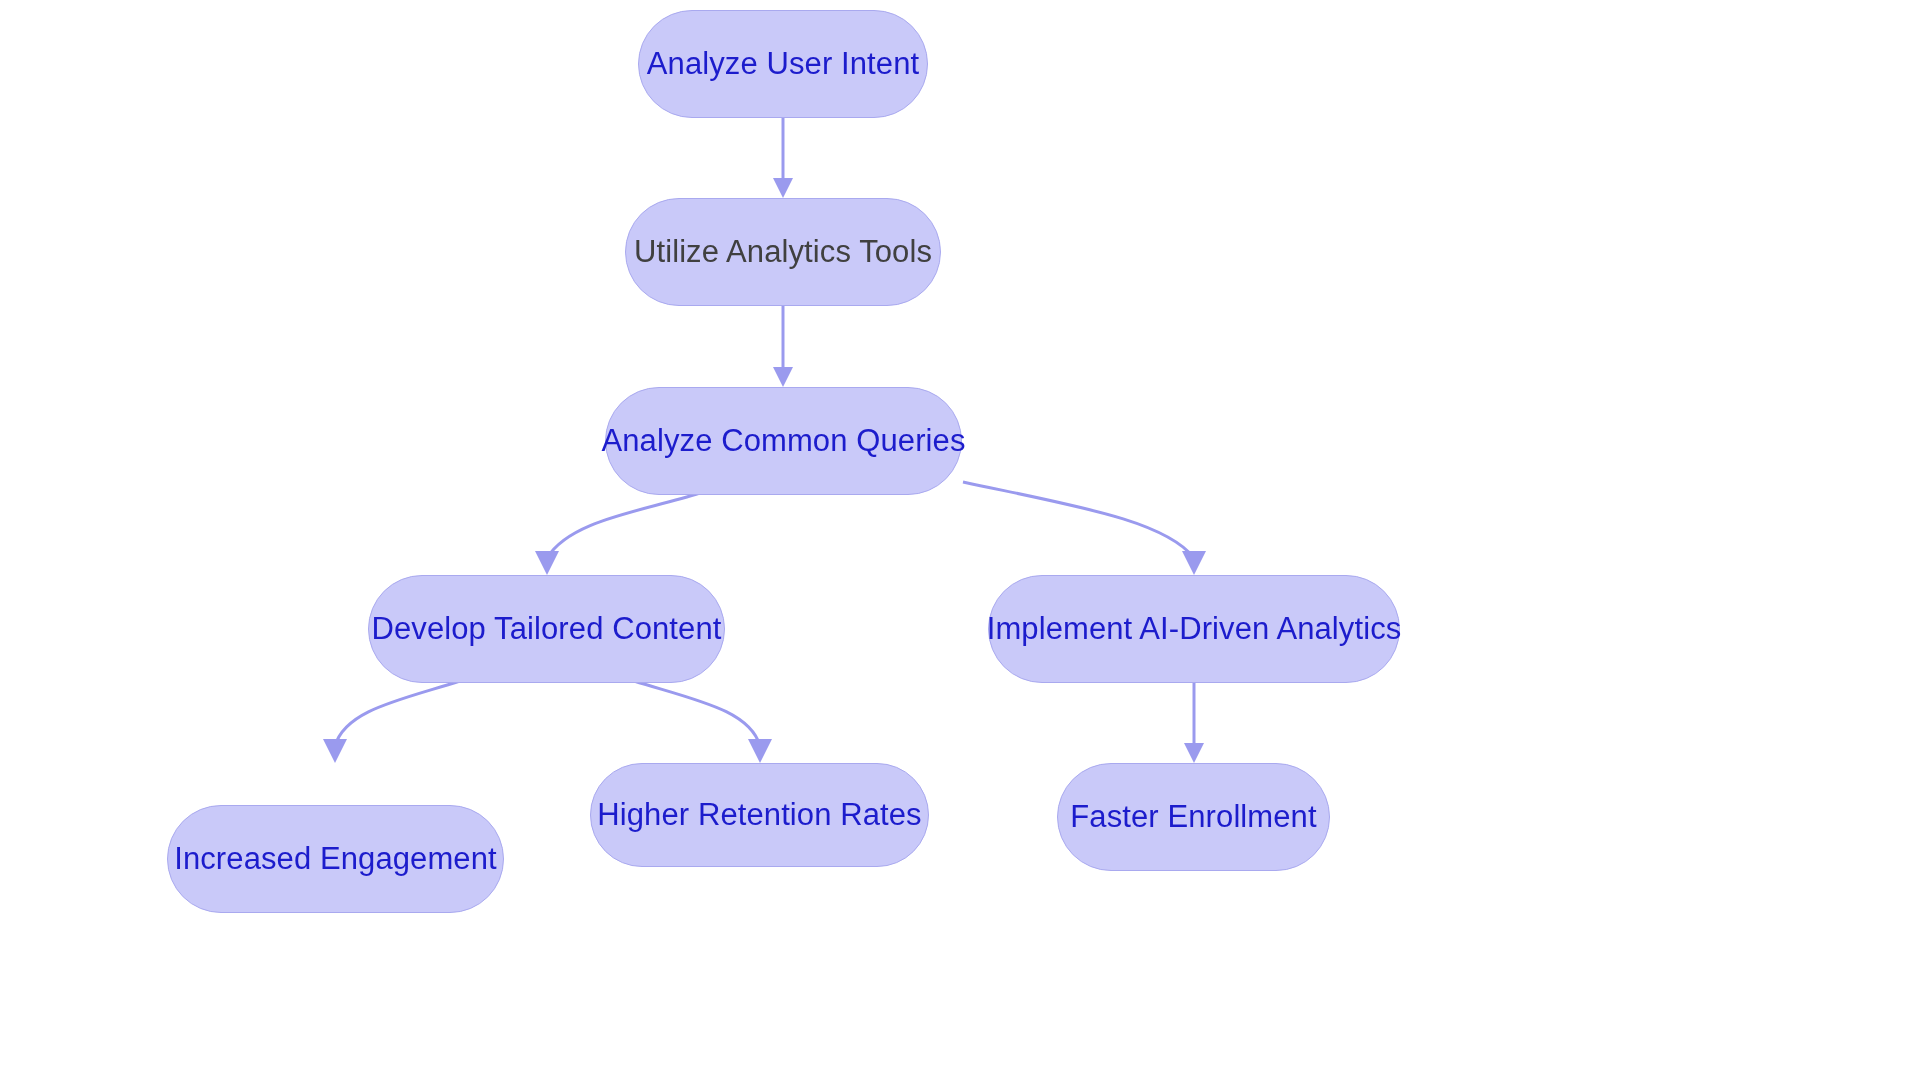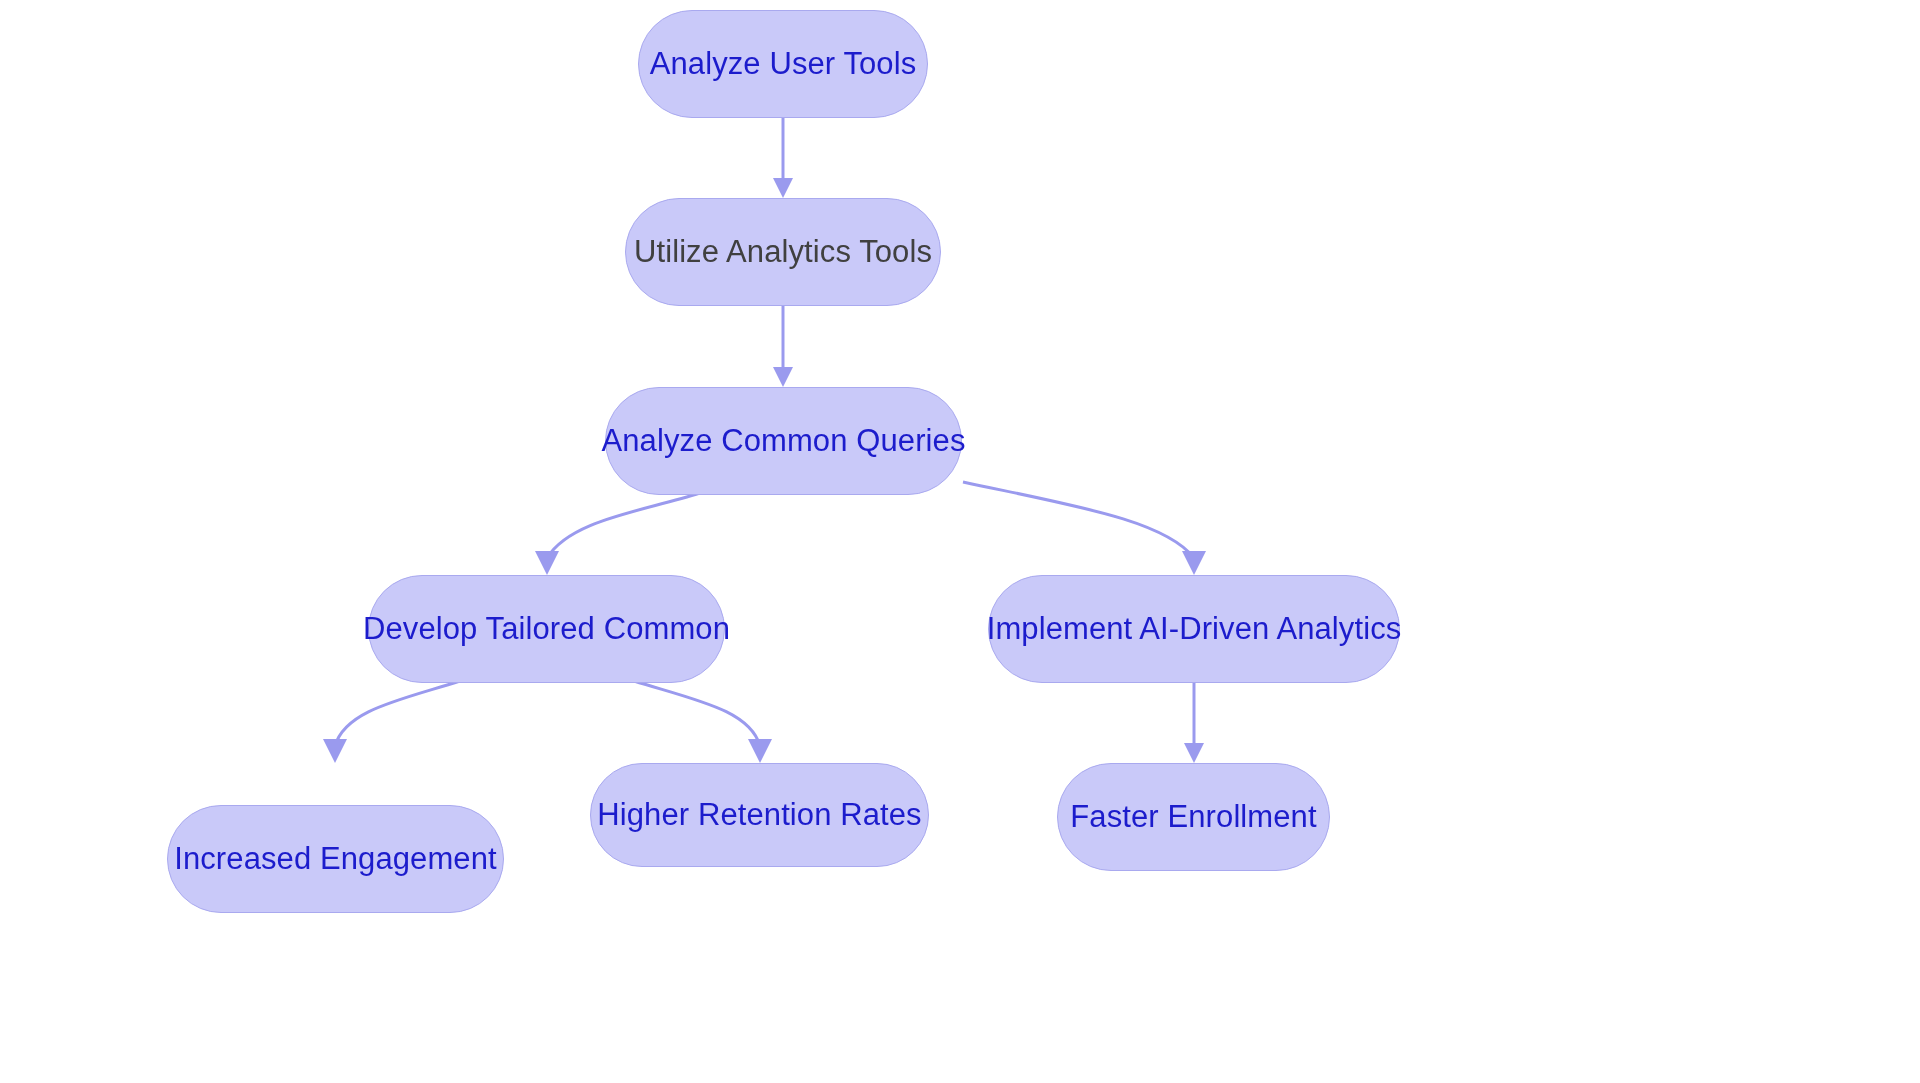--- a/index.html
+++ b/index.html
@@ -79,30 +79,30 @@
         <path d="M 634,681 C 695,700 750,710 760,746" fill="none" stroke="#9a9aee" stroke-width="3" stroke-linecap="butt"></path>
         <path d="M 760,763 L 748,739 L 772,739 Z" fill="#9a9aee" stroke="none"></path>
       </g>
       <g>
         <path d="M 1194,683 L 1194,753" fill="none" stroke="#9a9aee" stroke-width="3" stroke-linecap="butt"></path>
         <path d="M 1194,763 L 1184,743 L 1204,743 Z" fill="#9a9aee" stroke="none"></path>
       </g>
     </svg>
 
 <div class="node" style="left: 638px; top: 10px; width: 290px; height: 108px; background: rgb(201, 201, 249); border-color: rgb(169, 169, 239); color: rgb(28, 28, 204);">
-      <span class="node-label">Analyze User Tools</span>
+      <span class="node-label">Analyze User Intent</span>
     </div>
     <div class="node" style="left: 625px; top: 198px; width: 316px; height: 108px; background: rgb(201, 201, 249); border-color: rgb(169, 169, 239); color: #404040;">
       <span class="node-label">Utilize Analytics Tools</span>
     </div>
     <div class="node" style="left: 605px; top: 387px; width: 357px; height: 108px; background: rgb(201, 201, 249); border-color: rgb(169, 169, 239); color: rgb(28, 28, 204);">
       <span class="node-label">Analyze Common Queries</span>
     </div>
     <div class="node" style="left: 368px; top: 575px; width: 357px; height: 108px; background: rgb(201, 201, 249); border-color: rgb(169, 169, 239); color: rgb(28, 28, 204);">
-      <span class="node-label">Develop Tailored Common</span>
+      <span class="node-label">Develop Tailored Content</span>
     </div>
     <div class="node" style="left: 988px; top: 575px; width: 412px; height: 108px; background: rgb(201, 201, 249); border-color: rgb(169, 169, 239); color: rgb(28, 28, 204);">
       <span class="node-label">Implement AI-Driven Analytics</span>
     </div>
     <div class="node" style="left: 167px; top: 805px; width: 337px; height: 108px; background: rgb(201, 201, 249); border-color: rgb(169, 169, 239); color: rgb(28, 28, 204);">
       <span class="node-label">Increased Engagement</span>
     </div>
     <div class="node" style="left: 590px; top: 763px; width: 339px; height: 104px; background: rgb(201, 201, 249); border-color: rgb(169, 169, 239); color: rgb(28, 28, 204);">
       <span class="node-label">Higher Retention Rates</span>
     </div>

